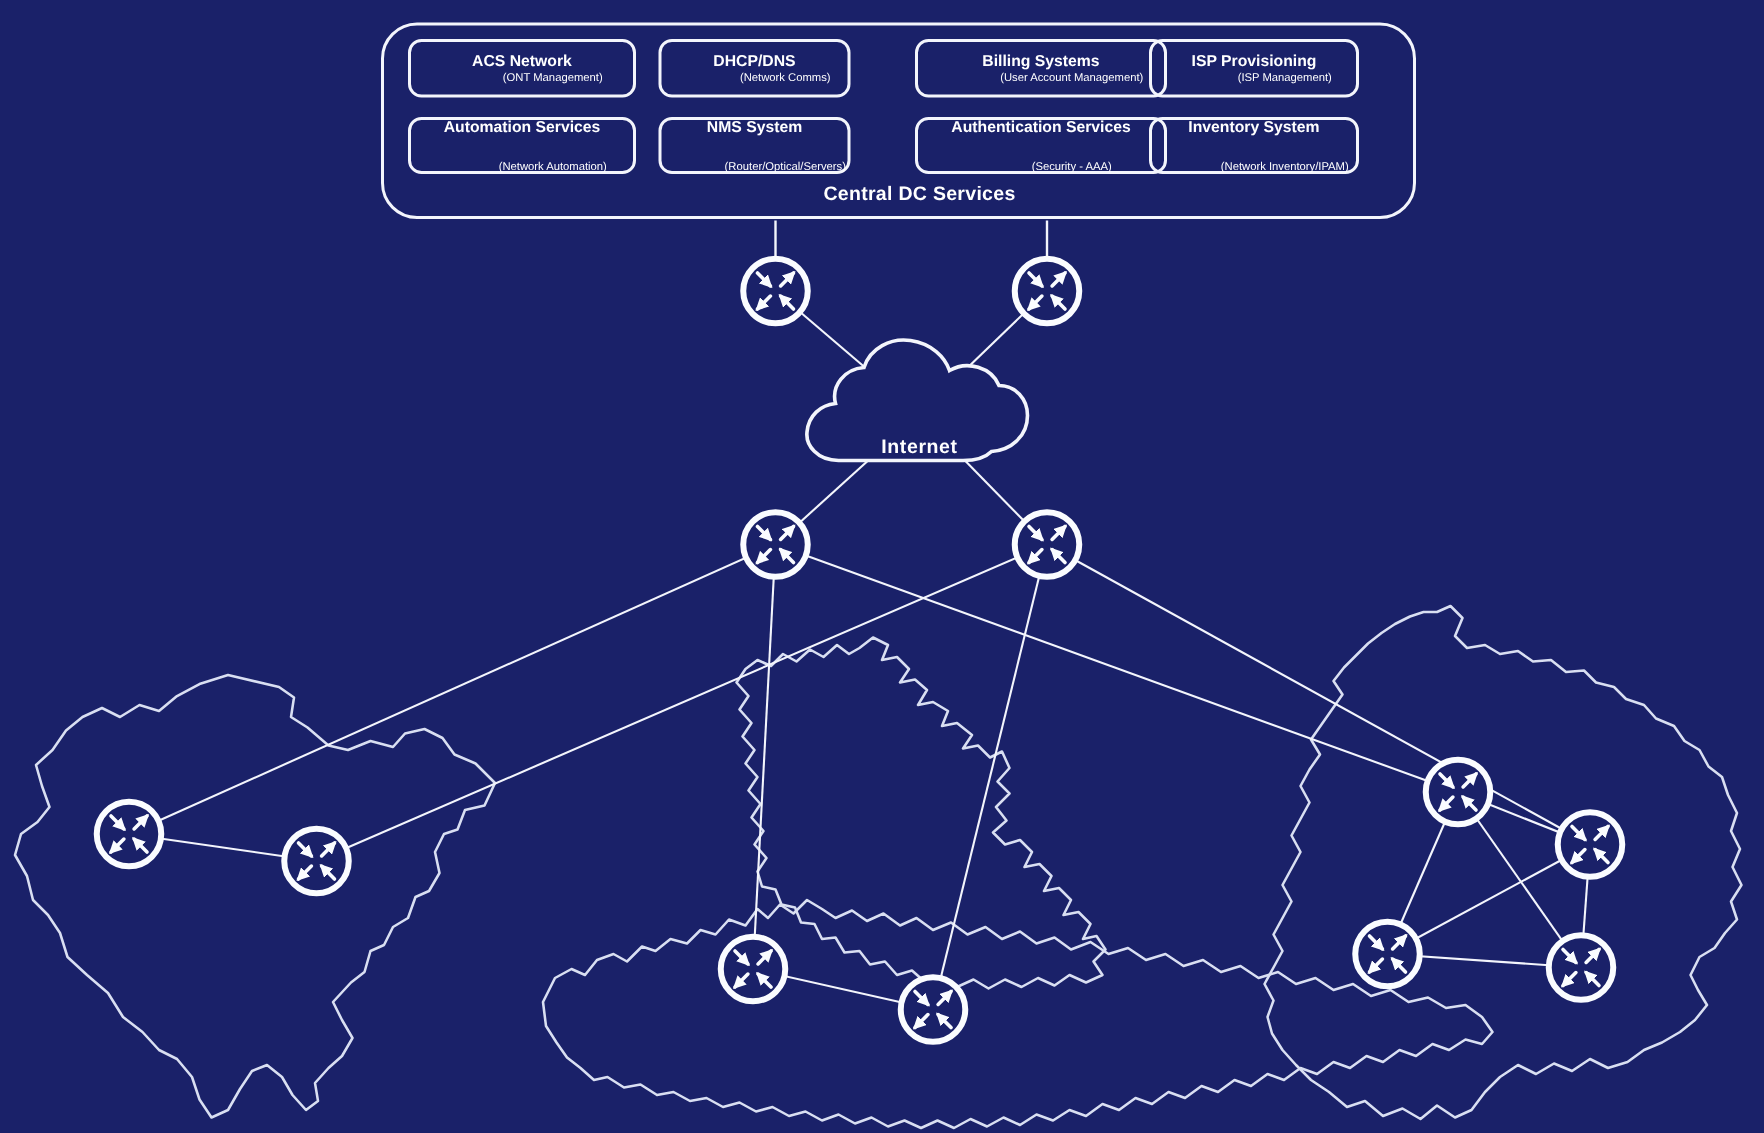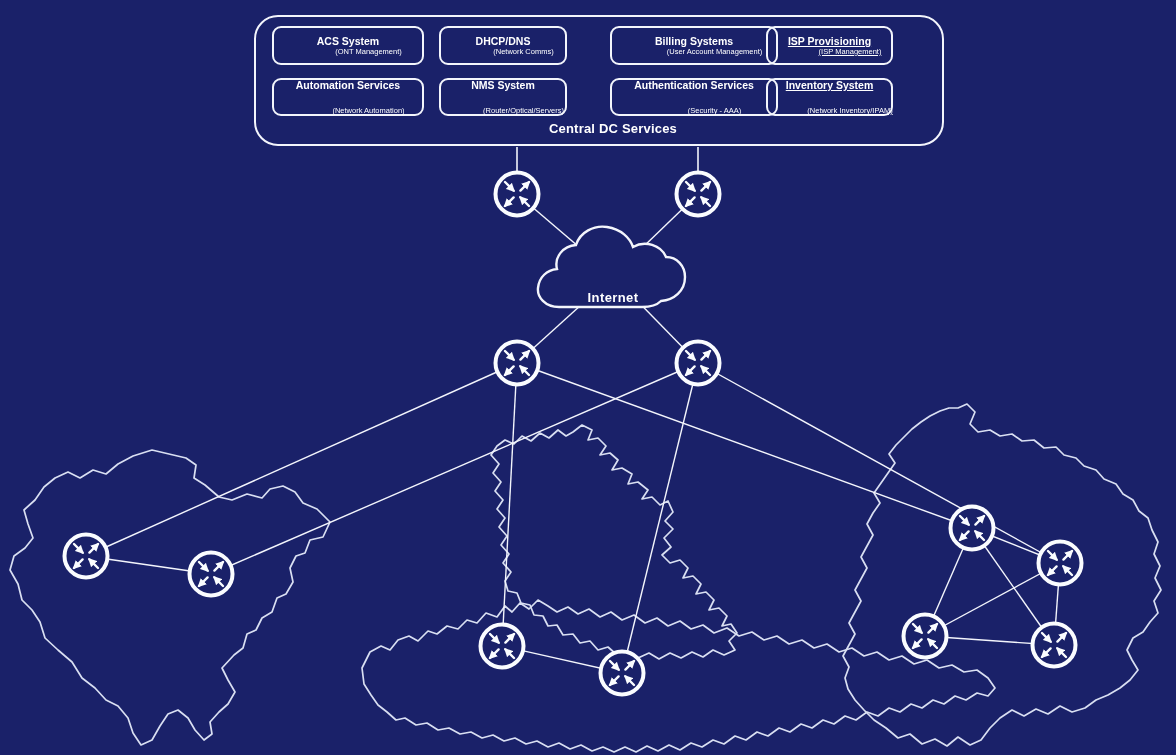--- a/index.html
+++ b/index.html
@@ -33,21 +33,21 @@
     display:flex;flex-direction:column;justify-content:center;align-items:center;
     text-align:center;gap:1px;padding:2px 3px;
   }
   .svc .t{font-size:10.5px;font-weight:700;line-height:1.15;white-space:nowrap;}
   .svc .s{font-size:7.5px;line-height:1.1;white-space:nowrap;padding-left:41px;}
   .r1{top:26px;height:39px;}
   .r2{top:78px;height:38px;gap:16px;}
   .c1{left:272px;width:152px;}
   .c2{left:439px;width:128px;}
   .c3{left:610px;width:168px;}
-  .c4{left:766px;width:127px;text-decoration:underline;}
+  .c4{left:766px;width:140px;}
   .cloud-label{
     position:absolute;left:553px;top:290px;width:120px;text-align:center;
     font-size:13px;font-weight:600;letter-spacing:.4px;
   }
 </style>
 </head>
 <body>
 
 <div class="stage">
 
@@ -174,21 +174,21 @@
           <line class="ra" x1="3.4" y1="-3.4" x2="12" y2="-12" marker-end="url(#ah)"></line>
           <line class="ra" x1="-3.4" y1="3.4" x2="-12" y2="12" marker-end="url(#ah)"></line>
           <line class="ra" x1="12" y1="12" x2="3.4" y2="3.4" marker-end="url(#ah)"></line>
         </g>
       </g>
   </svg>
 
   <div class="panel"></div>
 
   <div class="svc r1 c1">
-    <div class="t">ACS System</div>
+    <div class="t">ACS Network</div>
     <div class="s">(ONT Management)</div>
   </div>
   <div class="svc r1 c2">
     <div class="t">DHCP/DNS</div>
     <div class="s">(Network Comms)</div>
   </div>
   <div class="svc r1 c3">
     <div class="t">Billing Systems</div>
     <div class="s">(User Account Management)</div>
   </div>

